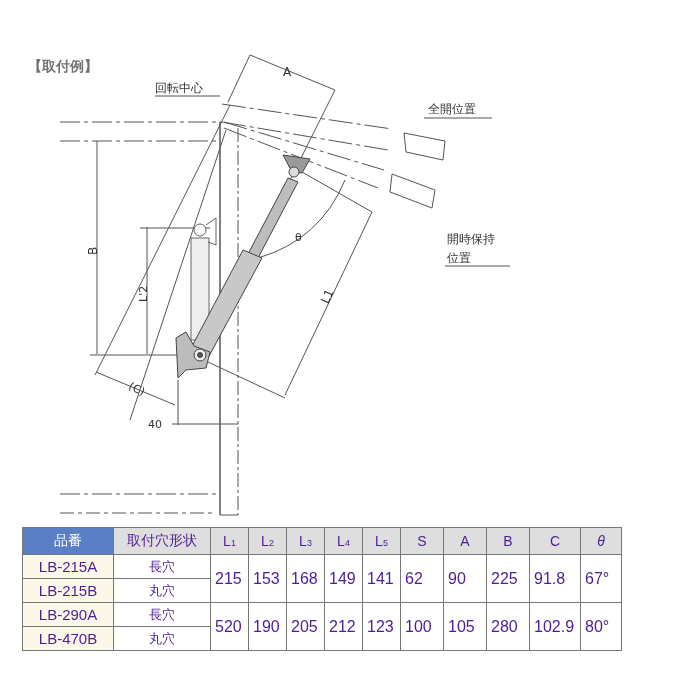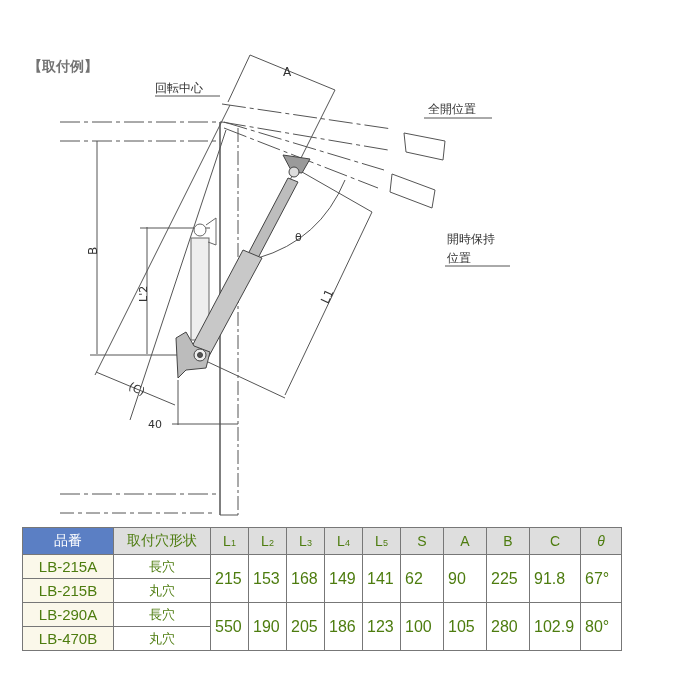--- a/index.html
+++ b/index.html
@@ -1,21 +1,21 @@
 <!DOCTYPE html>
 <html><head>
 <meta charset="utf-8">
 <style>
   html, body { margin:0; padding:0; background:#ffffff; }
   body { width:694px; height:694px; position:relative; overflow:hidden; font-family:"DejaVu Sans", sans-serif; color:#333; }
   #drawing { position:absolute; left:0; top:0; width:694px; height:520px; }
   #drawing text { font-family:"DejaVu Sans", sans-serif; fill:#333; }
   .title { position:absolute; left:28px; top:58px; font-size:14px; font-weight:bold; color:#737373; }
   table.spec { position:absolute; left:22px; top:527px; border-collapse:collapse; font-family:"Liberation Sans", sans-serif; }
-  table.spec th, table.spec td { border:1px solid #777; height:23px; padding:0 4px; font-size:15px; color:#4d7c0f; }
+  table.spec th, table.spec td { border:1px solid #777; height:23px; padding:0 4px; font-size:15px; color:#4c1d95; }
   table.spec th { background:#dedede; font-weight:normal; font-size:14px; height:26px; }
   table.spec th.pn { background:#5b7fc4; color:#fff; }
   table.spec td.pn { background:#fbf8ea; text-align:center; }
   table.spec td.shape { text-align:center; font-size:13px; }
   table.spec td.num { text-align:left; font-size:16px; }
   table.spec th sub { font-size:9px; vertical-align:baseline; }
 </style>
 </head>
 <body>
 
@@ -129,24 +129,24 @@
     <td class="num" rowspan="2">91.8</td>
     <td class="num" rowspan="2">67°</td>
   </tr>
   <tr>
     <td class="pn">LB-215B</td>
     <td class="shape">丸穴</td>
   </tr>
   <tr>
     <td class="pn">LB-290A</td>
     <td class="shape">長穴</td>
-    <td class="num" rowspan="2">550</td>
+    <td class="num" rowspan="2">520</td>
     <td class="num" rowspan="2">190</td>
     <td class="num" rowspan="2">205</td>
-    <td class="num" rowspan="2">186</td>
+    <td class="num" rowspan="2">212</td>
     <td class="num" rowspan="2">123</td>
     <td class="num" rowspan="2">100</td>
     <td class="num" rowspan="2">105</td>
     <td class="num" rowspan="2">280</td>
     <td class="num" rowspan="2">102.9</td>
     <td class="num" rowspan="2">80°</td>
   </tr>
   <tr>
     <td class="pn">LB-470B</td>
     <td class="shape">丸穴</td>

